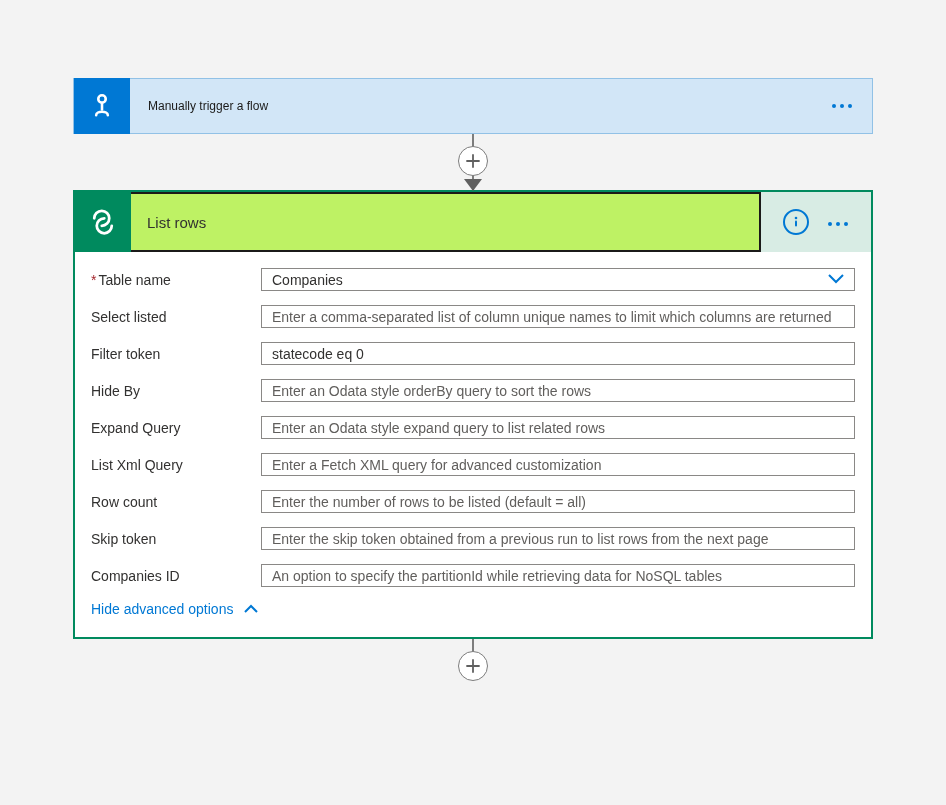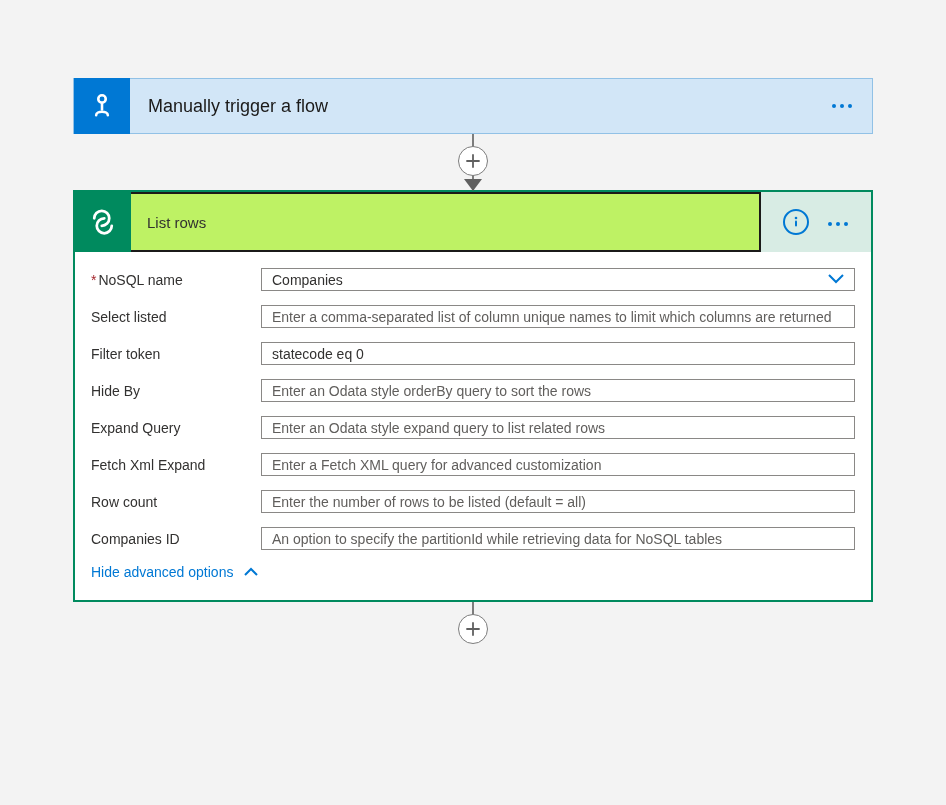--- a/index.html
+++ b/index.html
@@ -25,21 +25,21 @@
     }
     .trigger-icon-box {
       width: 56px; height: 56px;
       background: #0078d4;
       display: flex; align-items: center; justify-content: center;
       flex: 0 0 56px;
     }
     .trigger-title {
       flex: 1;
       padding: 0 18px;
-      font-size: 18px;
+      font-size: 12px;
       color: #1b1a19;
     }
     .trigger-more {
       width: 60px;
       display: flex; align-items: center; justify-content: center;
       color: #0078d4;
       cursor: pointer;
     }
 
     
@@ -210,21 +210,21 @@
           </svg>
         </div>
       </div>
     </div>
 
     <div class="action-body">
 
       <div class="form-row">
         <div class="form-label">
           <span class="req-star">*</span>
-          <span>NoSQL name</span>
+          <span>Table name</span>
         </div>
         <div class="select-wrap">
           <input class="form-input" type="text" value="Companies" style="">
           <span class="select-caret">
             <svg width="18" height="12" viewBox="0 0 18 12">
                 <path d="M2 2 L9 9 L16 2" fill="none" stroke="#0078d4" stroke-width="2"></path>
               </svg>
           </span>
         </div>
       </div>
@@ -243,29 +243,33 @@
         <div class="form-label">Hide By</div>
         <input class="form-input" type="text" placeholder="Enter an Odata style orderBy query to sort the rows" style="">
       </div>
 
       <div class="form-row">
         <div class="form-label">Expand Query</div>
         <input class="form-input" type="text" placeholder="Enter an Odata style expand query to list related rows" style="">
       </div>
 
       <div class="form-row">
-        <div class="form-label">Fetch Xml Expand</div>
+        <div class="form-label">List Xml Query</div>
         <input class="form-input" type="text" placeholder="Enter a Fetch XML query for advanced customization" style="">
       </div>
 
       <div class="form-row">
         <div class="form-label">Row count</div>
         <input class="form-input" type="text" placeholder="Enter the number of rows to be listed (default = all)" style="">
       </div>
 
+      <div class="form-row">
+        <div class="form-label">Skip token</div>
+        <input class="form-input" type="text" placeholder="Enter the skip token obtained from a previous run to list rows from the next page" style="">
+      </div>
 
       <div class="form-row">
         <div class="form-label">Companies ID</div>
         <input class="form-input" type="text" placeholder="An option to specify the partitionId while retrieving data for NoSQL tables" style="">
       </div>
 
       <div class="advanced-toggle">
         <span>Hide advanced options</span>
         <span class="chev">
           <svg width="16" height="10" viewBox="0 0 16 10">

